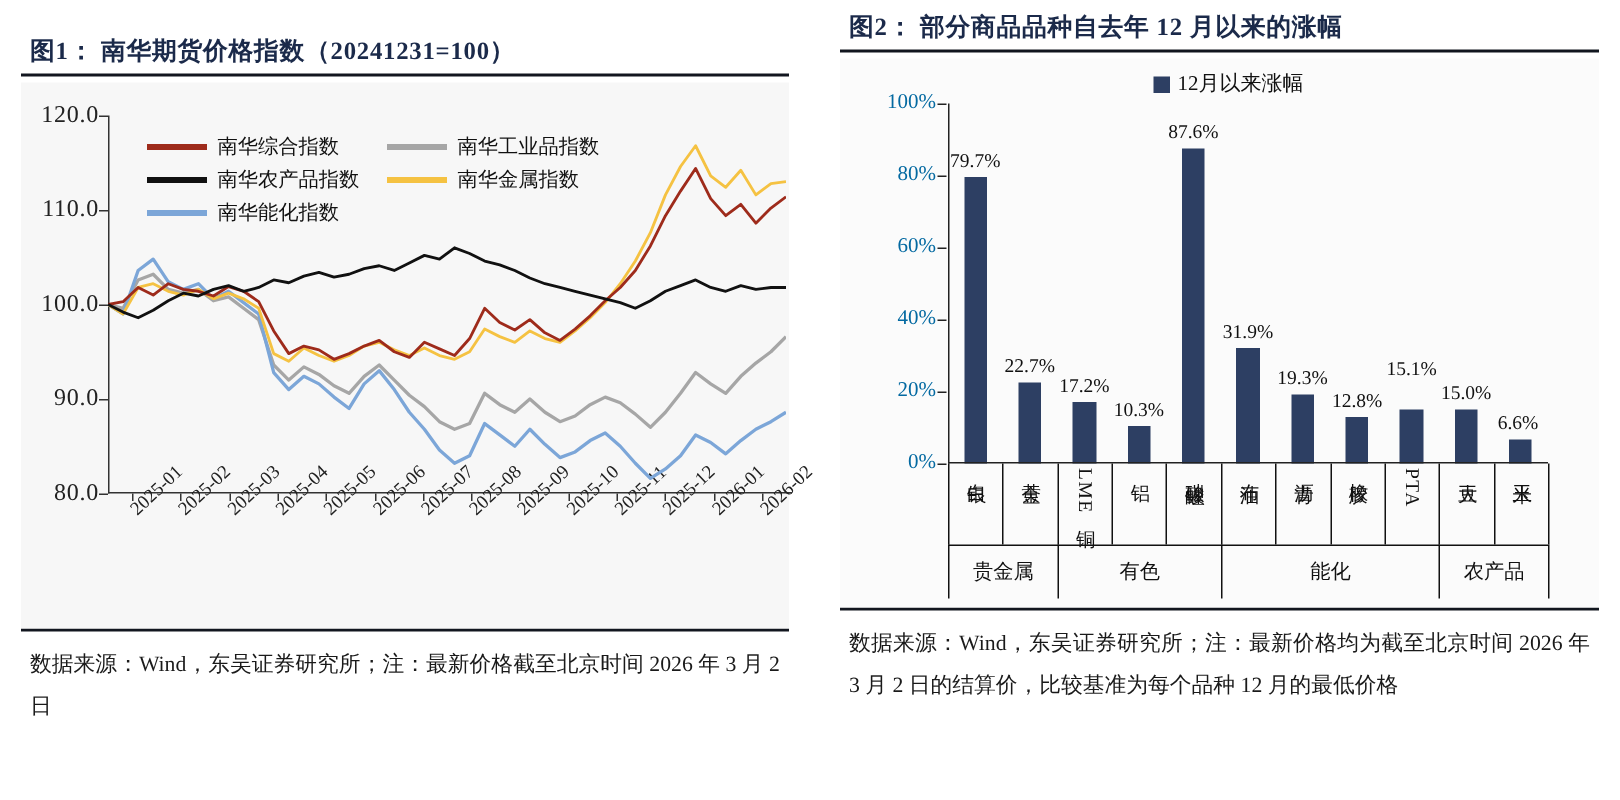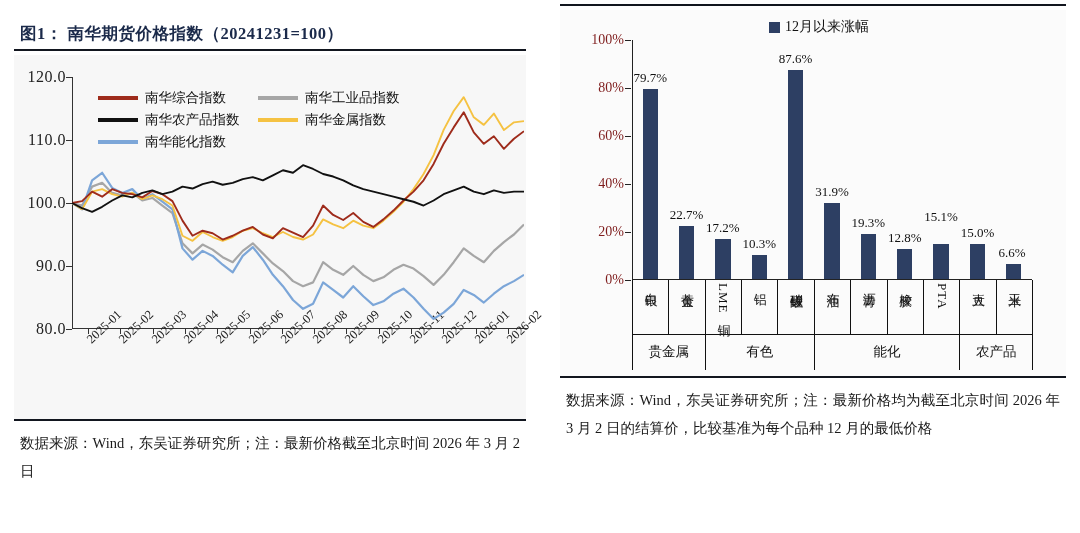--- a/index.html
+++ b/index.html
@@ -48,21 +48,21 @@
     transform-origin:left top;transform:rotate(-43deg);}
 
   
   .c2-legend{position:absolute;left:50%;top:8px;transform:translateX(-44%);
     display:flex;align-items:center;}
   .c2-legend .sq{width:11px;height:11px;background:#2d3f63;margin-right:5px;}
   .c2-legend .tx{font-size:14px;color:#111;white-space:nowrap;}
 
   .c2-plot{position:absolute;left:72px;top:30px;width:400px;height:240px;}
   .c2-ylab{position:absolute;right:100%;margin-right:8px;
-    transform:translateY(-50%);font-size:14px;color:#7f1d1d;white-space:nowrap;}
+    transform:translateY(-50%);font-size:14px;color:#0369a1;white-space:nowrap;}
   .c2-tick{position:absolute;right:100%;margin-right:1px;width:6px;
     border-top:1.4px solid #222;}
   .c2-bars{position:absolute;left:0;bottom:0;width:100%;height:100%;}
   .bar{position:absolute;bottom:0;background:#2d3f63;}
   .barlab{position:absolute;font-size:13px;color:#111;white-space:nowrap;
     transform:translateX(-50%);}
 
   .c2-groups{position:absolute;left:72px;top:270px;width:400px;height:92px;}
   .catcell{position:absolute;top:0;height:54px;
     border-left:1.3px solid #111;box-sizing:border-box;}
@@ -155,20 +155,21 @@
             <polyline points="0.00,126.00 10.04,131.04 20.09,134.82 30.13,129.78 40.18,123.48 50.22,118.44 60.27,120.33 70.31,115.92 80.36,113.40 90.40,117.18 100.44,114.66 110.49,109.62 120.53,111.51 130.58,107.10 140.62,104.58 150.67,107.73 160.71,105.84 170.76,102.06 180.80,100.17 190.84,103.32 200.89,98.28 210.93,93.24 220.98,95.76 231.02,88.20 241.07,91.98 251.11,97.02 261.16,99.54 271.20,103.32 281.24,108.36 291.29,112.14 301.33,114.66 311.38,117.18 321.42,119.70 331.47,122.22 341.51,124.74 351.56,128.52 361.60,123.48 371.64,117.18 381.69,113.40 391.73,109.62 401.78,114.66 411.82,117.18 421.87,113.40 431.91,115.92 441.96,114.66 452.00,114.66" fill="none" stroke="#111111" stroke-width="1.9" stroke-linejoin="round"></polyline>
           </svg>
         </div>
     </div>
 
     <div class="foot-rule"></div>
     <div class="footnote">数据来源：Wind，东吴证券研究所；注：最新价格截至北京时间 2026 年 3 月 2 日</div>
   </div>
 
   <div class="panel panel-right">
+    <div class="fig-title">图2： 部分商品品种自去年 12 月以来的涨幅</div>
     <div class="title-rule"></div>
 
     <div class="chartbox right">
       <div class="c2-legend">
         <span class="sq"></span>
         <span class="tx">12月以来涨幅</span>
       </div>
       <div class="c2-plot" id="c2-plot">
         <div class="c2-bars" id="c2-bars">
             <div class="bar" style="left: 10.5455px; width: 15.2727px; height: 191.28px; background: rgb(45, 63, 99);"></div>

